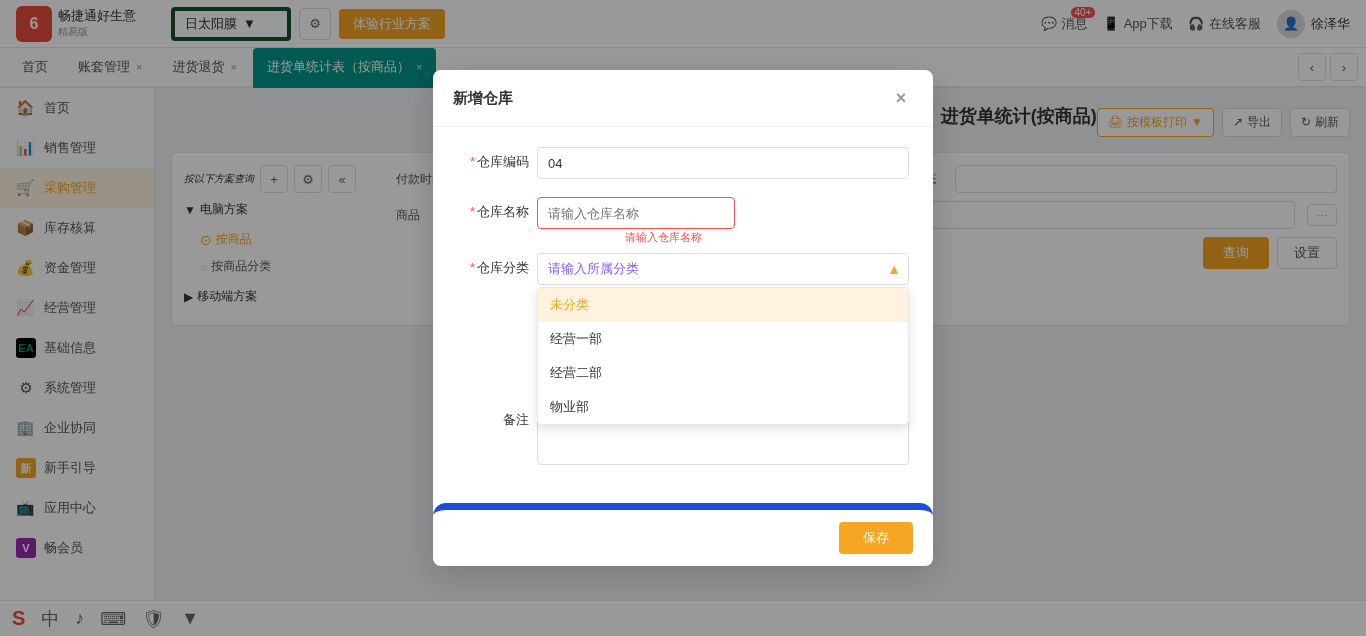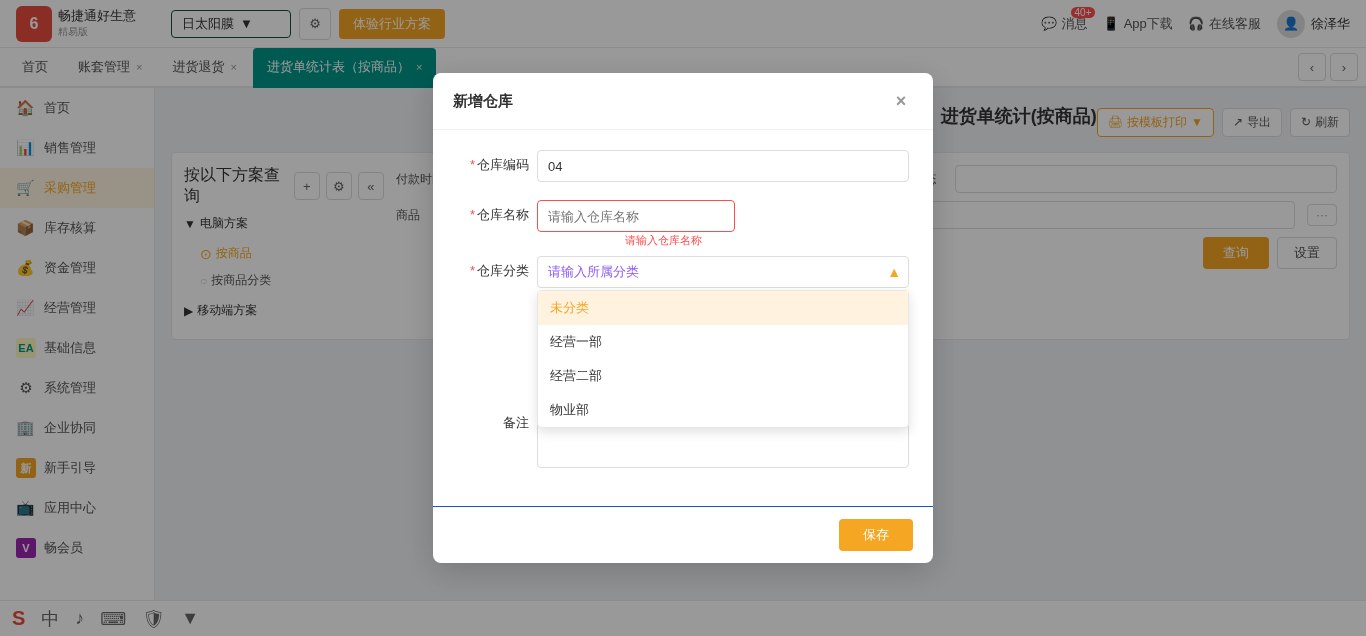--- a/index.html
+++ b/index.html
@@ -34,21 +34,21 @@
     .logo-badge { font-size: 10px; color: #999; }
 
     .header-middle {
       flex: 1;
       display: flex;
       align-items: center;
       gap: 8px;
     }
     .store-selector {
       display: flex; align-items: center;
-      border: 1px solid #14532d; border-radius: 4px;
+      border: 4px solid #14532d; border-radius: 4px;
       padding: 4px 10px; cursor: pointer; background: #fff;
       min-width: 120px; gap: 6px;
     }
     .store-selector span { color: #333; font-size: 13px; }
     .chevron { color: #999; font-size: 10px; }
     .gear-btn {
       width: 32px; height: 32px;
       border: 1px solid #ddd; border-radius: 4px;
       display: flex; align-items: center; justify-content: center;
       cursor: pointer; background: #fff; color: #666;
@@ -337,22 +337,23 @@
     .form-textarea {
       flex: 1; height: 60px;
       border: 1px solid #ddd; border-radius: 4px;
       padding: 6px 10px; font-size: 13px; color: #333;
       resize: none; outline: none;
     }
 
     .modal-footer {
       display: flex; justify-content: flex-end;
       padding: 12px 20px;
-      border-top: 1px solid #1d4ed8;
+      border-top: 7px solid #1d4ed8;
       gap: 8px;
+      border-radius: 13px;
     }
     .btn-save {
       background: #f5a623; color: #fff;
       border: none; border-radius: 4px;
       padding: 7px 24px; cursor: pointer; font-size: 13px;
     }
 
     
     .bottom-bar {
       position: fixed; bottom: 0; left: 0; right: 0; height: 36px;
@@ -451,21 +452,21 @@
     </div>
     <div class="sidebar-item">
       <span class="sidebar-icon">💰</span>
       <span>资金管理</span>
     </div>
     <div class="sidebar-item">
       <span class="sidebar-icon">📈</span>
       <span>经营管理</span>
     </div>
     <div class="sidebar-item">
-      <span class="sidebar-icon" style="font-size:11px;font-weight:bold;color:#009688;background:#fef9c3;border-radius:3px;padding:2px 3px;">EA</span>
+      <span class="sidebar-icon" style="font-size:11px;font-weight:bold;color:#009688;background:#000000;border-radius:3px;padding:2px 3px;">EA</span>
       <span>基础信息</span>
     </div>
     <div class="sidebar-item">
       <span class="sidebar-icon">⚙</span>
       <span>系统管理</span>
     </div>
     <div class="sidebar-item">
       <span class="sidebar-icon">🏢</span>
       <span>企业协同</span>
     </div>
@@ -500,21 +501,21 @@
           <span>↻</span>
           <span>刷新</span>
         </button>
       </div>
     </div>
 
     <div class="filter-panel">
 
       <div class="filter-left">
         <div style="display:flex;align-items:center;gap:6px;margin-bottom:8px;">
-          <span style="font-size:16px;font-weight:500;color:#333;">按以下方案查询</span>
+          <span style="font-size:10px;font-weight:500;color:#333;font-style:italic;">按以下方案查询</span>
           <span class="toolbar-btn">+</span>
           <span class="toolbar-btn">⚙</span>
           <span class="toolbar-btn">«</span>
         </div>
         <div class="filter-section-title">
           <span>▼</span>
           <span>电脑方案</span>
         </div>
         <div class="tree-item active tree-indent">
           <span class="tree-icon">⊙</span>

